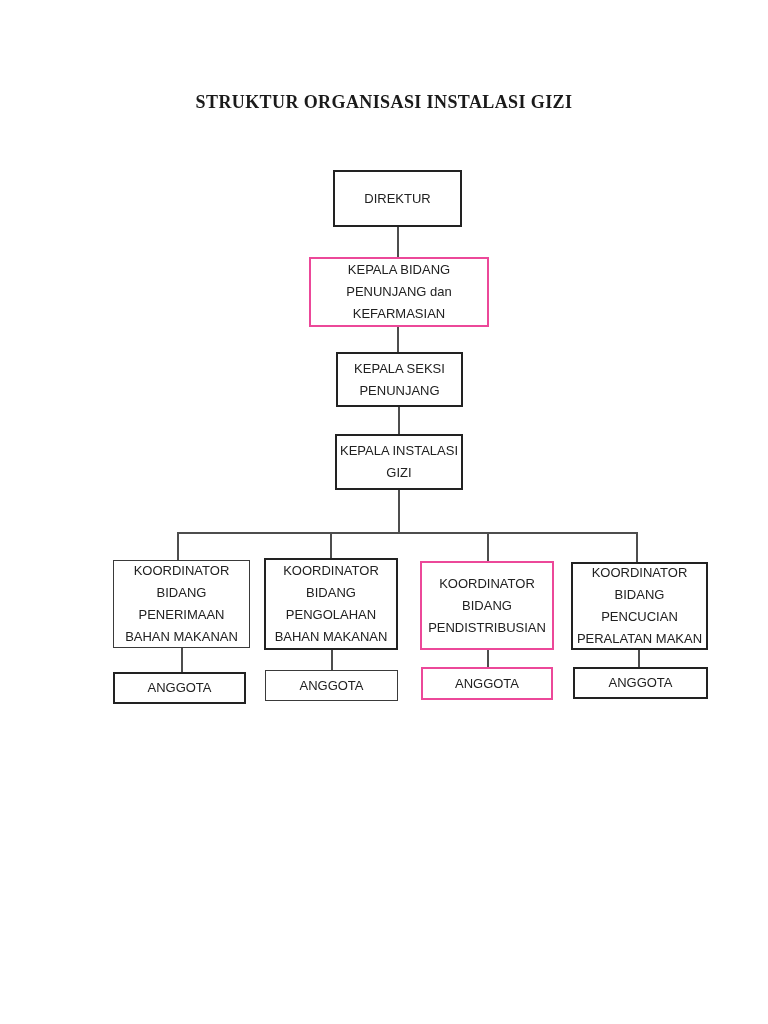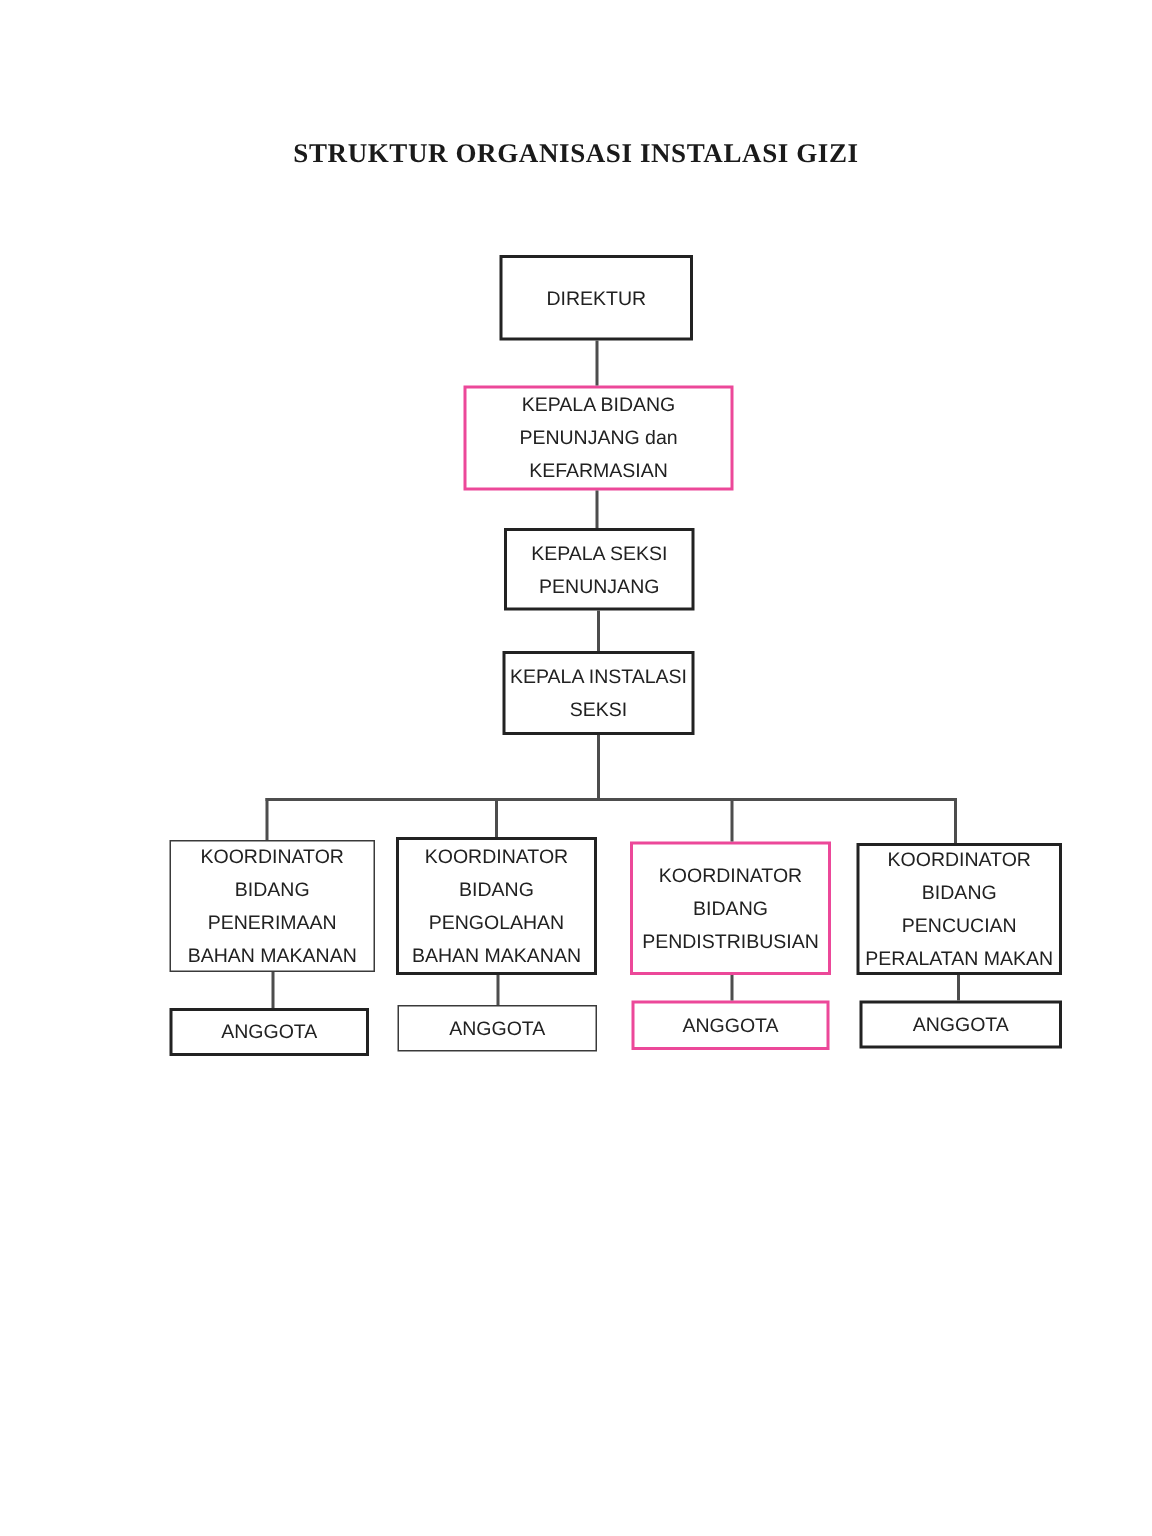--- a/index.html
+++ b/index.html
@@ -86,21 +86,21 @@
 KEFARMASIAN</span>
   </div>
 
   <div class="node node--thick" id="n-kepala-seksi">
     <span class="node-label">KEPALA SEKSI
 PENUNJANG</span>
   </div>
 
   <div class="node node--thick" id="n-kepala-instalasi">
     <span class="node-label">KEPALA INSTALASI
-SEKSI</span>
+GIZI</span>
   </div>
 
   <div class="node node--thin" id="n-koor-penerimaan">
     <span class="node-label">KOORDINATOR
 BIDANG
 PENERIMAAN
 BAHAN MAKANAN</span>
   </div>
 
   <div class="node node--thick" id="n-koor-pengolahan">

